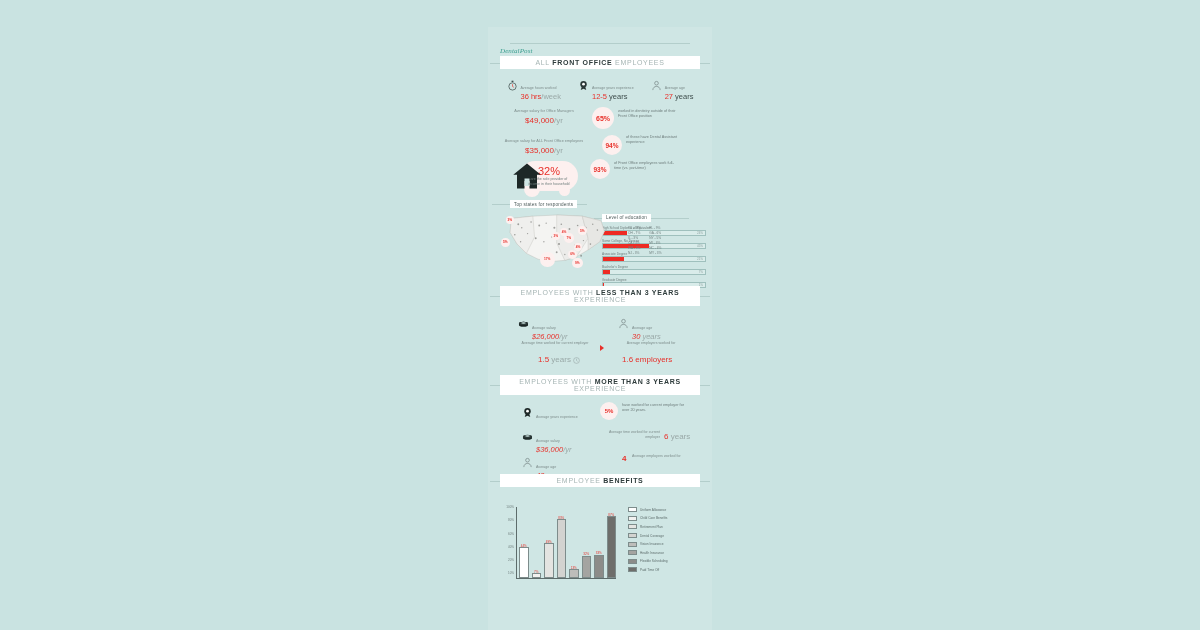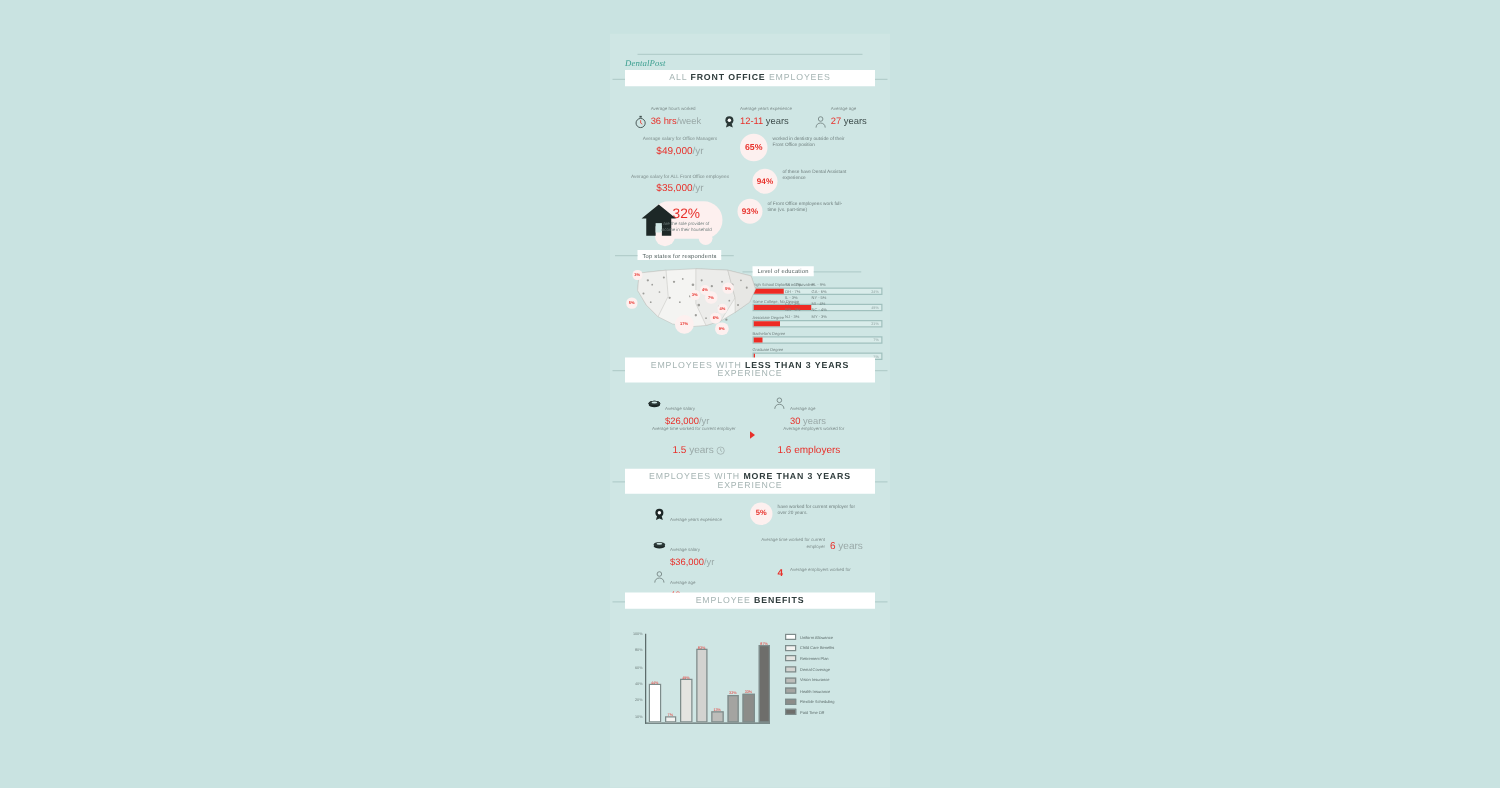--- a/index.html
+++ b/index.html
@@ -45,21 +45,21 @@
     font-size: 7px; letter-spacing: .7px; color: #a6b5b4; text-align: center;
     position: relative;
   }
   .banner b { color: #2f3c3c; }
   .banner-line { position: absolute; top: 50%; height: 1px; background: #b3cecb; width: 10px; }
   .banner-line.l { left: -10px; }
   .banner-line.r { right: -10px; }
 
   
   .statrow { display: flex; justify-content: space-around; padding: 6px 10px 0 10px; }
-  .stat { display: flex; gap: 3px; align-items: flex-end; }
+  .stat { display: flex; gap: 3px; align-items: flex-start; }
   .stat .ico { width: 11px; height: 11px; flex: 0 0 11px; margin-top: 2px; }
   .stat .lbl { font-size: 3.6px; color: #7e8d8c; line-height: 1.3; }
   .stat .val { font-size: 7.5px; font-weight: bold; color: #e8302a; line-height: 1.1; white-space: nowrap; }
   .stat .val span { color: #9aa9a8; font-weight: normal; }
 
   
   .midzone { position: relative; height: 95px; margin-top: 2px; }
   .sal { position: absolute; text-align: center; }
   .sal .cap { font-size: 3.8px; color: #7e8d8c; line-height: 1.35; }
   .sal .amt { font-size: 9px; font-weight: bold; color: #e8302a; margin-top: 1px; }
@@ -123,21 +123,21 @@
     font-size: 3.2px; color: #6f7e7d; line-height: 1.55;
   }
 
   
   .expblock { position: relative; padding: 5px 12px 0 12px; }
   .expgrid { position: relative; height: 60px; margin-top: 2px; }
   .eitem { position: absolute; display: flex; gap: 3px; align-items: flex-start; }
   .eitem .ico { width: 11px; height: 11px; flex: 0 0 11px; }
   .eitem .lbl { font-size: 3.6px; color: #7e8d8c; line-height: 1.3; }
   .eitem .val { font-size: 7.5px; font-weight: bold; color: #e8302a; line-height: 1.15; white-space: nowrap; }
-  .eitem .val span { color: #9aa9a8; font-weight: normal; }
+  .eitem .val span { color: #9aa9a8; font-weight: normal; font-style: italic; }
   .etxt { position: absolute; font-size: 3.6px; color: #7e8d8c; line-height: 1.3; text-align: right; }
   .evalbig { position: absolute; font-size: 8px; font-weight: bold; color: #e8302a; white-space: nowrap;}
   .evalbig span { color: #9aa9a8; font-weight: normal; }
 
   
   .chartzone { position: relative; height: 100px; margin-top: 4px; }
   .chart { position: absolute; left: 28px; top: 16px; width: 100px; height: 72px; }
   .axis-y { position: absolute; left: 0; top: 0; bottom: 0; width: 1px; background: #5d6c6b; }
   .axis-x { position: absolute; left: 0; right: 0; bottom: 0; height: 1px; background: #5d6c6b; }
   .ytick { position: absolute; right: 102%; font-size: 3px; color: #6f7e7d; transform: translateY(-50%); white-space: nowrap;}
@@ -194,21 +194,21 @@
       <div class="stat">
         <span class="ico">
           <svg viewBox="0 0 24 24">
               <circle cx="12" cy="9" r="7" fill="#2b3837"></circle>
               <circle cx="12" cy="9" r="3" fill="#fff"></circle>
               <path d="M8 15l-2 7 6-3 6 3-2-7z" fill="#2b3837"></path>
             </svg>
         </span>
         <span>
           <span class="lbl">Average years experience</span>
-          <div class="val"><span style="color:#e8302a">12-11</span><span style="color:#3f4e4d"> years</span></div>
+          <div class="val"><span style="color:#e8302a">12-5</span><span style="color:#3f4e4d"> years</span></div>
         </span>
       </div>
       <div class="stat">
         <span class="ico">
           <svg viewBox="0 0 24 24">
               <circle cx="12" cy="7" r="4" fill="none" stroke="#6d7c7b" stroke-width="1.4"></circle>
               <path d="M4 22c0-5 3.6-8 8-8s8 3 8 8" fill="none" stroke="#6d7c7b" stroke-width="1.4"></path>
             </svg>
         </span>
         <span>

